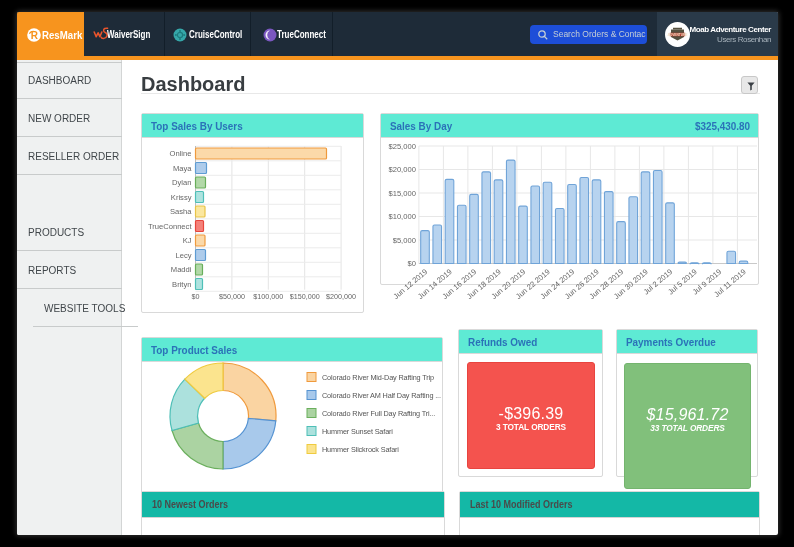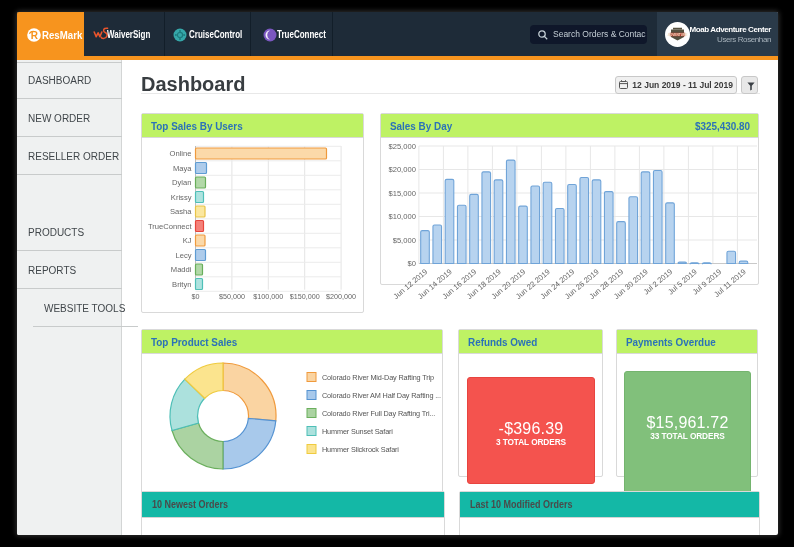--- a/index.html
+++ b/index.html
@@ -3,25 +3,25 @@
 <style>
 * { margin:0; padding:0; box-sizing:border-box; }
 html,body { width:794px; height:547px; background:#000; font-family:"Liberation Sans", sans-serif; overflow:hidden; }
 .win { position:absolute; left:17px; top:12px; width:761px; height:523px; background:#fff; overflow:hidden; border-radius:2px; box-shadow:0 0 5px 1px rgba(110,110,110,0.45); }
 .hdr { position:absolute; left:0; top:0; width:761px; height:44px; background:#1E2B38; }
 .ostrip { position:absolute; left:0; top:44px; width:761px; height:4px; background:#F7941E; }
 .logo { position:absolute; left:0; top:0; width:67px; height:48px; background:#F7941E; }
 .navitem { position:absolute; top:0; height:44px; color:#fff; font-size:10px; font-weight:bold; white-space:nowrap; transform:scaleX(0.8); transform-origin:0 50%; }
 .nsep { position:absolute; top:0; width:1px; height:44px; background:#121E29; }
 .upanel { position:absolute; top:0; right:0; width:121px; height:44px; background:#2A3A49; }
-.sbox { position:absolute; left:513px; top:13px; width:117px; height:19px; background:#0f172a; border-radius:4px; color:#C4CED5; font-size:8.5px; line-height:19px; white-space:nowrap; }
+.sbox { position:absolute; left:513px; top:13px; width:117px; height:19px; background:#1d4ed8; border-radius:4px; color:#C4CED5; font-size:8.5px; line-height:19px; white-space:nowrap; }
 .side { position:absolute; left:0; top:48px; width:105px; height:475px; background:#EFF1F1; border-right:1px solid #D3D5D5; }
 .sitem { position:absolute; left:0; width:105px; border-bottom:1px solid #C8CBCB; color:#40464A; font-size:10px; letter-spacing:0px; padding-left:11px; display:flex; align-items:center; white-space:nowrap; }
 .card { position:absolute; background:#fff; border:1px solid #D9D9D9; border-radius:2px; }
-.chead { height:24px; background:#bef264; border-bottom:1px solid #D9D9D9; color:#2B72B8; font-size:11px; font-weight:bold; line-height:24px; padding-left:9px; }
+.chead { height:24px; background:#5eead4; border-bottom:1px solid #D9D9D9; color:#2B72B8; font-size:11px; font-weight:bold; line-height:24px; padding-left:9px; }
 .chead3 { height:26px; background:#14b8a6; border-bottom:1px solid #D4D4D4; color:#4A4A4A; font-size:10px; font-weight:bold; line-height:26px; padding-left:10px; } .tt { display:inline-block; transform:scaleX(0.9); transform-origin:0 50%; } .amt { float:right; padding-right:9px; transform:scaleX(0.9); transform-origin:100% 50%; display:inline-block; }
 .bigbox { position:absolute; border-radius:3px; color:#fff; text-align:center; }
 .bb1 { font-size:16px; font-weight:normal; letter-spacing:0.2px; }
 .bb2 { font-size:8.3px; font-weight:bold; letter-spacing:-0.1px; }
 </style></head>
 <body>
 <div class="win">
 
   <div class="hdr"></div>
   <div class="upanel"></div>
@@ -82,28 +82,20 @@
   <div class="sitem" style="top:50px;height:37px;">DASHBOARD</div>
   <div class="sitem" style="top:88px;height:37px;">NEW ORDER</div>
   <div class="sitem" style="top:126px;height:37px;">RESELLER ORDER</div>
   <div class="sitem" style="top:202px;height:37px;">PRODUCTS</div>
   <div class="sitem" style="top:240px;height:37px;">REPORTS</div>
   <div class="sitem" style="top:278px;height:37px;margin-left:16px;">WEBSITE TOOLS</div>
 
   <div style="position:absolute;left:124px;top:61px;font-size:20px;font-weight:bold;color:#383D41;">Dashboard</div>
   <div style="position:absolute;left:124px;top:81px;width:619px;height:1px;background:#E8E8E8;"></div>
 
-  <div style="position:absolute;left:598px;top:64px;width:122px;height:18px;background:#F0F0F0;border:1px solid #C8C8C8;border-radius:3px;font-size:8.5px;font-weight:bold;color:#3A3A3A;line-height:16px;text-align:center;white-space:nowrap;">
-    <svg width="9" height="9" style="position:relative;top:1px;margin-right:2px">
-      <rect x="0.5" y="1.5" width="8" height="7" rx="1" fill="none" stroke="#555" stroke-width="1"></rect>
-      <line x1="0.5" y1="3.6" x2="8.5" y2="3.6" stroke="#555" stroke-width="1"></line>
-      <line x1="2.5" y1="0.2" x2="2.5" y2="2" stroke="#555" stroke-width="1"></line>
-      <line x1="6.5" y1="0.2" x2="6.5" y2="2" stroke="#555" stroke-width="1"></line>
-    </svg>
-    12 Jun 2019 - 11 Jul 2019</div>
   <div style="position:absolute;left:724px;top:64px;width:17px;height:18px;background:#E8E8E8;border:1px solid #C8C8C8;border-radius:3px;">
     <svg width="8" height="9" style="position:absolute;left:4.5px;top:4.5px">
       <path d="M 0.4 0.4 L 7.6 0.4 L 4.8 3.8 L 4.8 7.8 L 3.2 8.6 L 3.2 3.8 Z" fill="#3A3F44"></path>
     </svg>
   </div>
 
   <div class="card" style="left:124px;top:101px;width:223px;height:200px;">
       <div class="chead"><span class="tt">Top Sales By Users</span></div>
     </div>
   <svg width="223" height="176" style="position:absolute;left:124px;top:125px">
@@ -216,21 +208,21 @@
 <text x="195.0" y="135.5" font-size="7.6" fill="#666" text-anchor="end" font-family="Liberation Sans, sans-serif" transform="rotate(-40 195.0 135.5)">Jun 24 2019</text>
 <text x="219.5" y="135.5" font-size="7.6" fill="#666" text-anchor="end" font-family="Liberation Sans, sans-serif" transform="rotate(-40 219.5 135.5)">Jun 26 2019</text>
 <text x="244.0" y="135.5" font-size="7.6" fill="#666" text-anchor="end" font-family="Liberation Sans, sans-serif" transform="rotate(-40 244.0 135.5)">Jun 28 2019</text>
 <text x="268.5" y="135.5" font-size="7.6" fill="#666" text-anchor="end" font-family="Liberation Sans, sans-serif" transform="rotate(-40 268.5 135.5)">Jun 30 2019</text>
 <text x="293.0" y="135.5" font-size="7.6" fill="#666" text-anchor="end" font-family="Liberation Sans, sans-serif" transform="rotate(-40 293.0 135.5)">Jul 2 2019</text>
 <text x="317.5" y="135.5" font-size="7.6" fill="#666" text-anchor="end" font-family="Liberation Sans, sans-serif" transform="rotate(-40 317.5 135.5)">Jul 5 2019</text>
 <text x="342.0" y="135.5" font-size="7.6" fill="#666" text-anchor="end" font-family="Liberation Sans, sans-serif" transform="rotate(-40 342.0 135.5)">Jul 9 2019</text>
 <text x="366.5" y="135.5" font-size="7.6" fill="#666" text-anchor="end" font-family="Liberation Sans, sans-serif" transform="rotate(-40 366.5 135.5)">Jul 11 2019</text>
 </svg>
 
-  <div class="card" style="left:124px;top:317px;width:302px;height:179px;">
+  <div class="card" style="left:124px;top:325px;width:302px;height:179px;">
       <div class="chead"><span class="tt">Top Product Sales</span></div>
     </div>
   <svg width="301" height="136" style="position:absolute;left:124px;top:329px">
 <path d="M 82.00 22.00 A 53.0 53.0 0 0 1 134.78 79.80 L 107.40 77.31 A 25.5 25.5 0 0 0 82.00 49.50 Z" fill="#FAD4A2" stroke="#F09A3C" stroke-width="1.2"></path>
 <path d="M 134.78 79.80 A 53.0 53.0 0 0 1 82.00 128.00 L 82.00 100.50 A 25.5 25.5 0 0 0 107.40 77.31 Z" fill="#A8C9EB" stroke="#5593D2" stroke-width="1.2"></path>
 <path d="M 82.00 128.00 A 53.0 53.0 0 0 1 31.03 89.52 L 57.48 81.99 A 25.5 25.5 0 0 0 82.00 100.50 Z" fill="#ABD3A2" stroke="#6BAF5D" stroke-width="1.2"></path>
 <path d="M 31.03 89.52 A 53.0 53.0 0 0 1 43.87 38.18 L 63.66 57.29 A 25.5 25.5 0 0 0 57.48 81.99 Z" fill="#ACE1DD" stroke="#4EBFB7" stroke-width="1.2"></path>
 <path d="M 43.87 38.18 A 53.0 53.0 0 0 1 82.00 22.00 L 82.00 49.50 A 25.5 25.5 0 0 0 63.66 57.29 Z" fill="#FBE48E" stroke="#EFCB3F" stroke-width="1.2"></path>
 <rect x="166" y="31.5" width="9" height="9" fill="#FAD4A2" stroke="#F09A3C" stroke-width="1"></rect>
 <text x="181" y="39.0" font-size="7.3" fill="#555" letter-spacing="-0.15" font-family="Liberation Sans, sans-serif">Colorado River Mid-Day Rafting Trip</text>
@@ -239,28 +231,28 @@
 <rect x="166" y="67.5" width="9" height="9" fill="#ABD3A2" stroke="#6BAF5D" stroke-width="1"></rect>
 <text x="181" y="75.0" font-size="7.3" fill="#555" letter-spacing="-0.15" font-family="Liberation Sans, sans-serif">Colorado River Full Day Rafting Tri...</text>
 <rect x="166" y="85.5" width="9" height="9" fill="#ACE1DD" stroke="#4EBFB7" stroke-width="1"></rect>
 <text x="181" y="93.0" font-size="7.3" fill="#555" letter-spacing="-0.15" font-family="Liberation Sans, sans-serif">Hummer Sunset Safari</text>
 <rect x="166" y="103.5" width="9" height="9" fill="#FBE48E" stroke="#EFCB3F" stroke-width="1"></rect>
 <text x="181" y="111.0" font-size="7.3" fill="#555" letter-spacing="-0.15" font-family="Liberation Sans, sans-serif">Hummer Slickrock Safari</text>
 </svg>
   <div class="card" style="left:441px;top:317px;width:145px;height:148px;">
       <div class="chead"><span class="tt">Refunds Owed</span></div>
     </div>
-  <div class="bigbox" style="left:450px;top:350px;width:128px;height:107px;background:#F4534E;border:1px solid #E8443F;margin-top:15px;">
+  <div class="bigbox" style="left:450px;top:350px;width:128px;height:107px;background:#F4534E;border:1px solid #E8443F;">
     <div class="bb1" style="margin-top:42px;line-height:17px;">-$396.39</div>
     <div class="bb2">3 TOTAL ORDERS</div>
   </div>
   <div class="card" style="left:599px;top:317px;width:142px;height:148px;">
       <div class="chead"><span class="tt">Payments Overdue</span></div>
     </div>
-  <div class="bigbox" style="left:607px;top:359px;width:127px;height:126px;background:#81C07B;border:1px solid #74B46E;">
+  <div class="bigbox" style="left:607px;top:351px;width:127px;height:126px;background:#81C07B;border:1px solid #74B46E;font-style:italic;">
     <div class="bb1" style="margin-top:42px;line-height:17px;">$15,961.72</div>
     <div class="bb2">33 TOTAL ORDERS</div>
   </div>
 
   <div class="card" style="left:124px;top:479px;width:304px;height:60px;">
       <div class="chead3"><span class="tt">10 Newest Orders</span></div>
     </div>
   <div class="card" style="left:442px;top:479px;width:301px;height:60px;">
       <div class="chead3"><span class="tt">Last 10 Modified Orders</span></div>
     </div>

